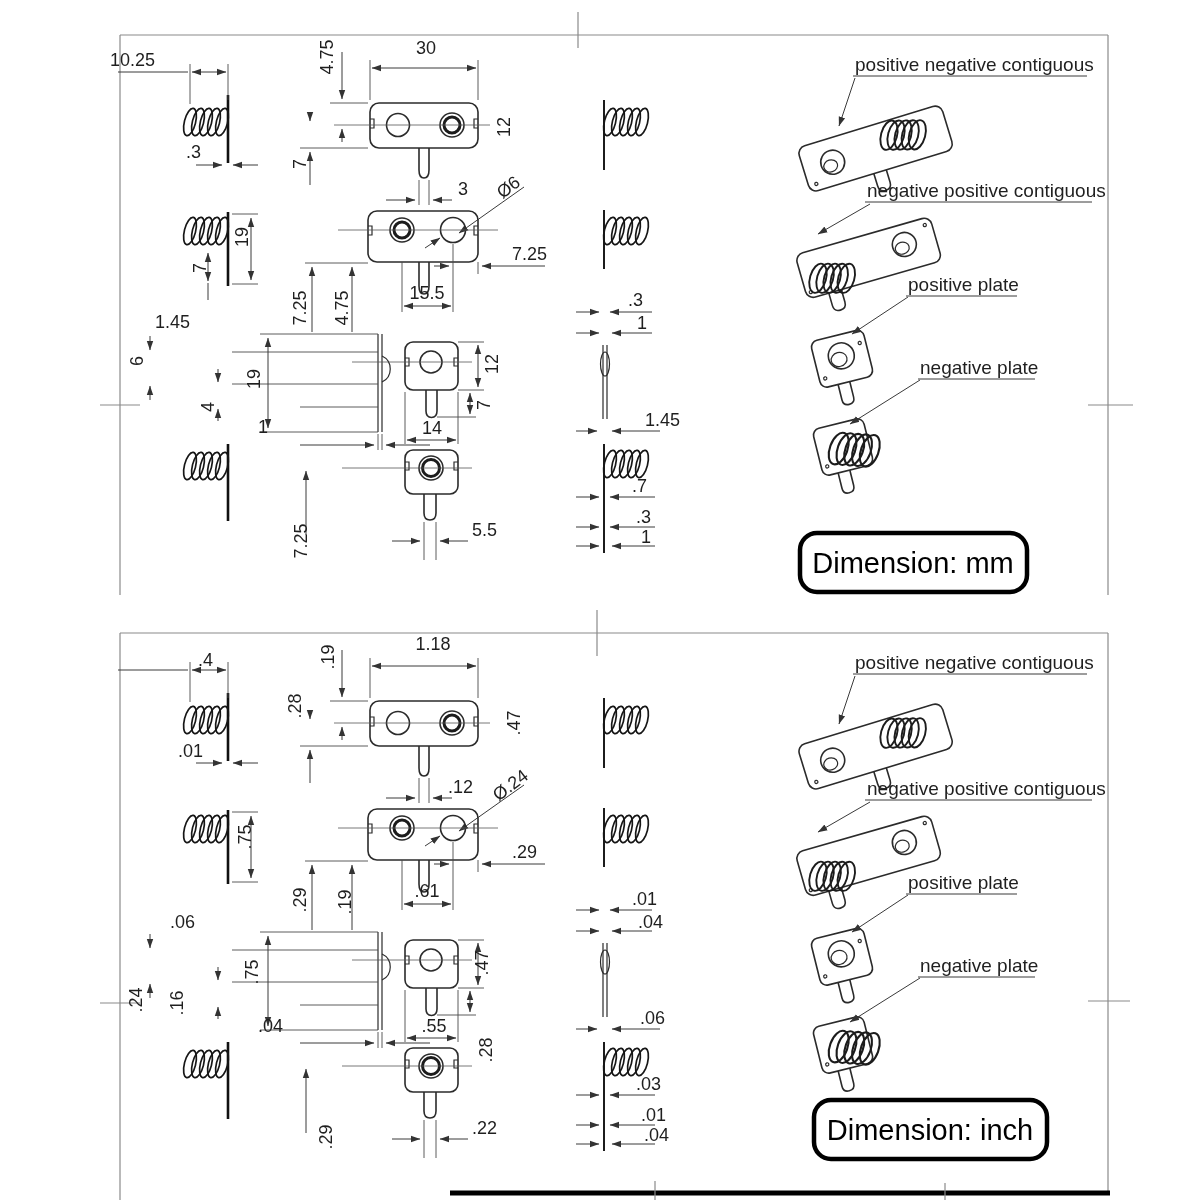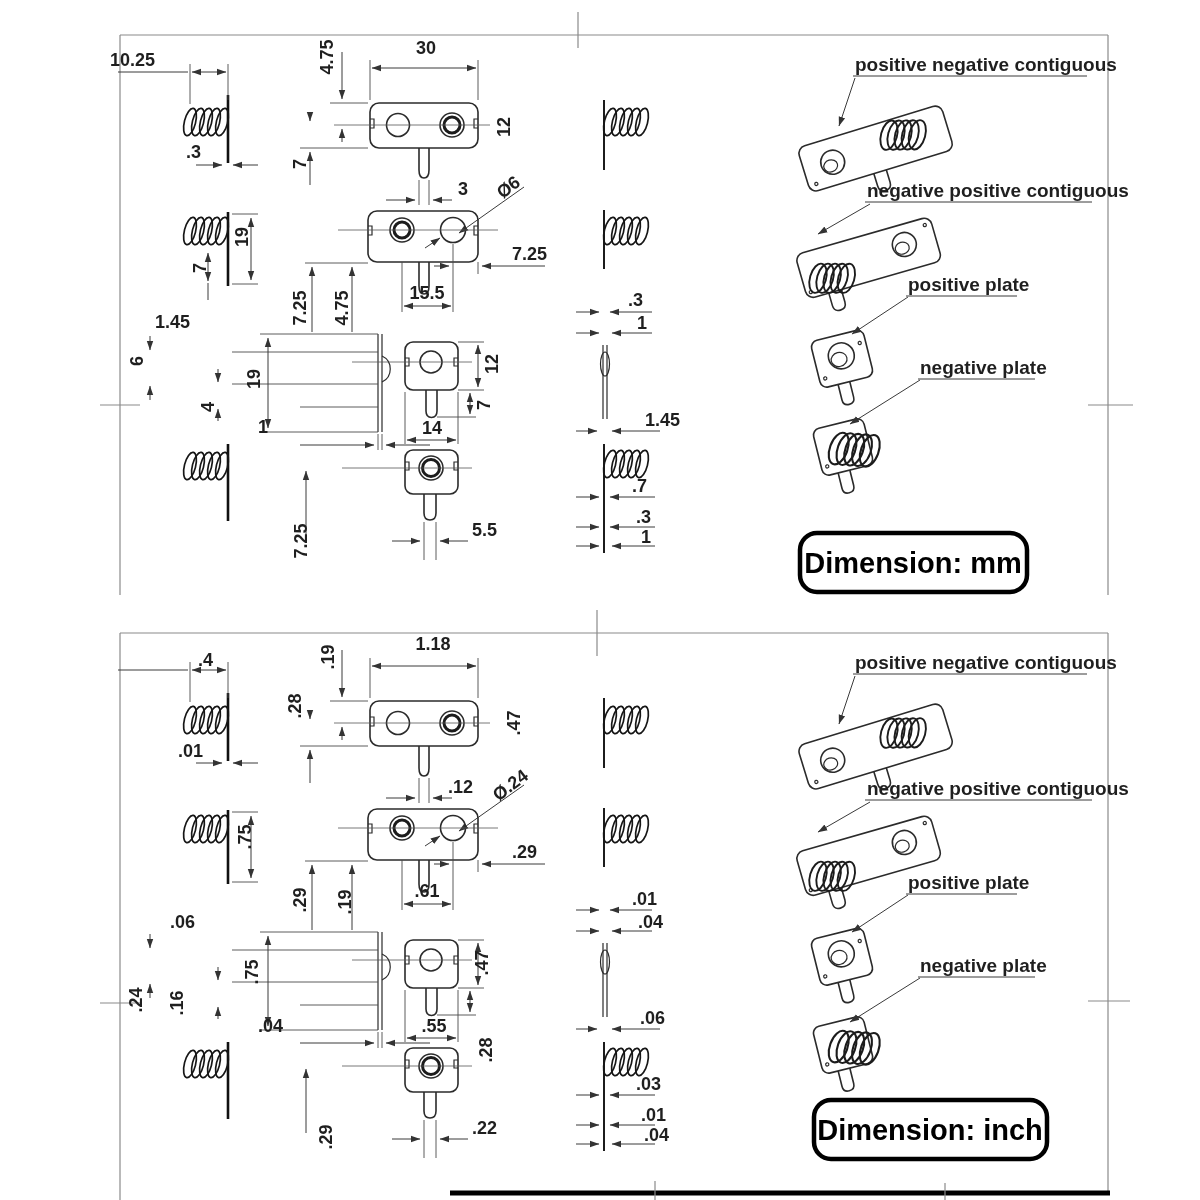--- a/index.html
+++ b/index.html
@@ -1,17 +1,17 @@
 <!DOCTYPE html>
 <html><head>
 <meta charset="utf-8">
 <style>
   html,body{margin:0;padding:0;background:#fff;}
   #stage{position:relative;width:1200px;height:1200px;background:#ffffff;overflow:hidden;
-         font-family:"Liberation Sans", sans-serif;font-weight:bold;}
+         font-family:"Liberation Sans", sans-serif;}
   svg{display:block}
   .part{fill:none;stroke:#2b2b2b;stroke-width:1.6;}
   .partthin{fill:none;stroke:#2b2b2b;stroke-width:1.2;}
   .thickline{fill:none;stroke:#111;stroke-width:2.6;}
   .edge{fill:none;stroke:#1c1c1c;stroke-width:2;}
   .dim{fill:none;stroke:#3a3a3a;stroke-width:1;}
   .ext{fill:none;stroke:#4a4a4a;stroke-width:0.9;}
   .cl{fill:none;stroke:#555;stroke-width:0.8;}
   .frame{fill:none;stroke:#8a8a8a;stroke-width:1.2;}
   .heavy{fill:none;stroke:#000;stroke-width:5;}

